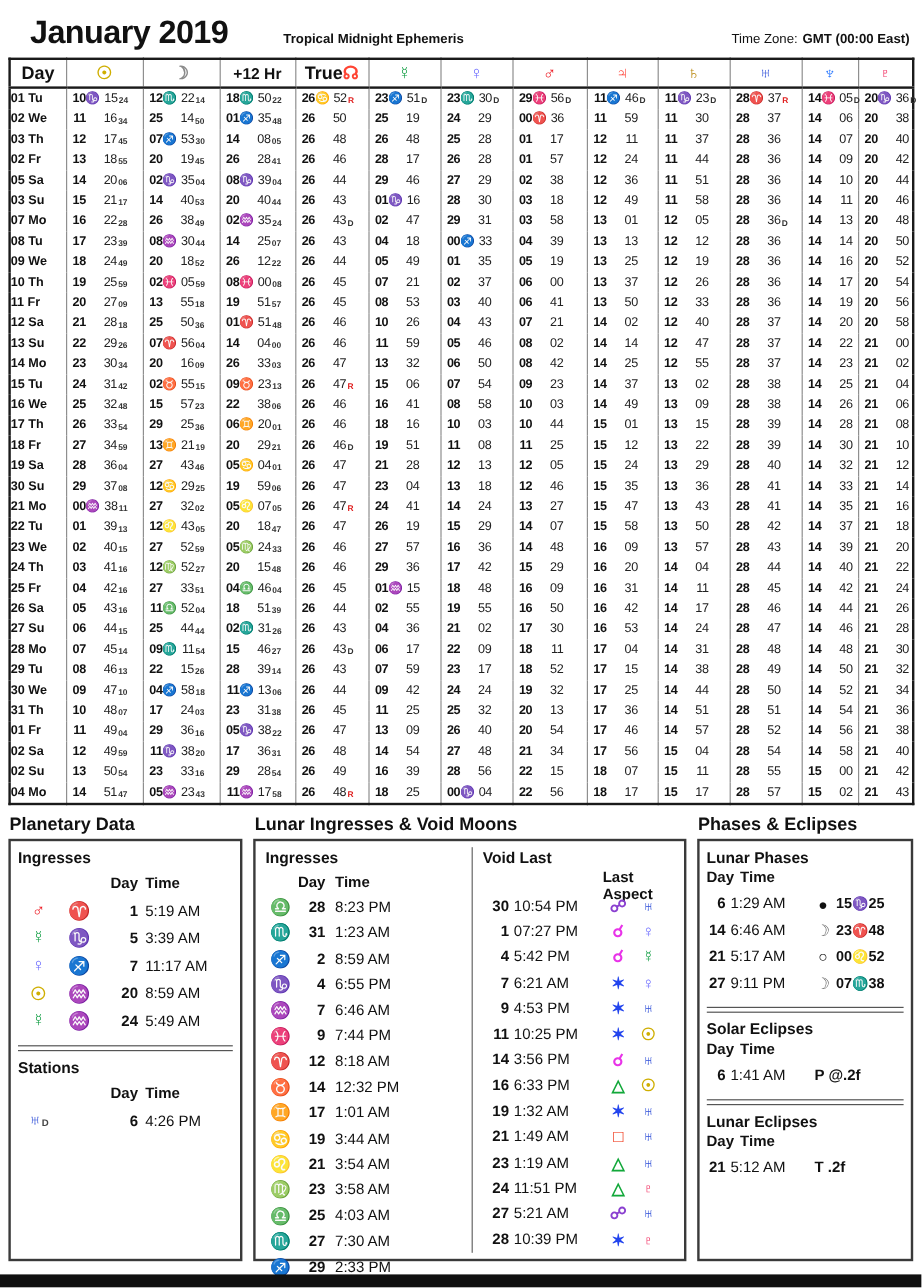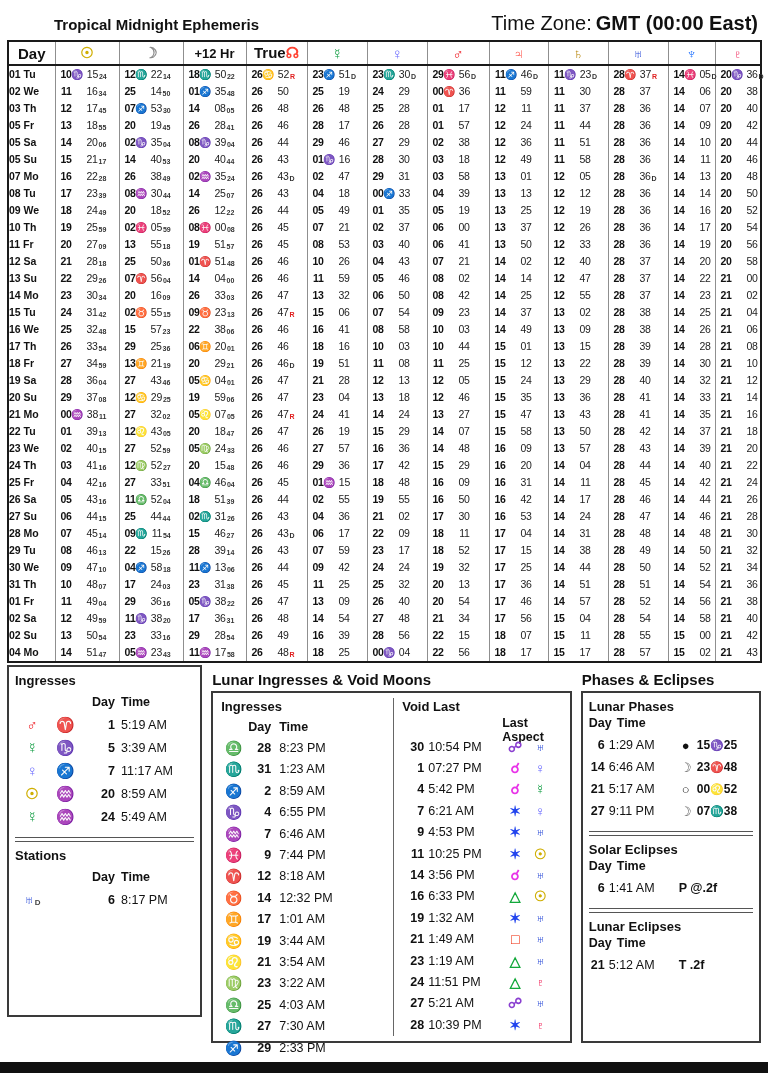--- a/index.html
+++ b/index.html
@@ -1,21 +1,21 @@
 <!DOCTYPE html>
 <html><head>
 <meta charset="utf-8">
 <style>
   html,body{margin:0;padding:0;}
   body{width:768px;height:1073px;background:#fff;font-family:"Liberation Sans",sans-serif;color:#111;position:relative;overflow:hidden;}
   
   .top{display:flex;align-items:baseline;padding:12px 10px 5px 8px;}
   .month{font-size:27px;font-weight:bold;margin:0 0 0 17px;letter-spacing:-.5px;}
-  .subtitle{font-size:15px;font-weight:bold;margin-left:46px;}
-  .tz{margin-left:auto;font-size:20px;white-space:nowrap;}
+  .subtitle{font-size:11px;font-weight:bold;margin-left:46px;}
+  .tz{margin-left:auto;font-size:11px;white-space:nowrap;}
   .tz b{margin-left:4px;}
   
   table.eph{border-collapse:collapse;margin:0 7px;width:754px;table-layout:fixed;border:2px solid #1a1a1a;}
   table.eph th{border-left:1px solid #8f8f8f;border-bottom:2px solid #1a1a1a;height:22px;font-size:15px;font-weight:bold;text-align:center;padding:0;}
   table.eph td{border-left:1px solid #8f8f8f;height:17px;padding:0;vertical-align:middle;font-size:10.5px;line-height:1;}
   table.eph th:first-child,table.eph td:first-child{border-left:none;}
   .pg{font-size:15px;font-weight:bold;}
   .day-cell{font-weight:bold;padding-left:4px;font-size:10.5px;white-space:nowrap;}
   .cell{display:flex;align-items:center;padding-left:2px;}
   .deg{font-weight:bold;min-width:14px;text-align:right;letter-spacing:-.3px;}
@@ -59,20 +59,21 @@
   .ec-row{display:grid;grid-template-columns:20px 70px auto;align-items:center;height:22px;}
   .ec-row .d{text-align:right;font-weight:bold;padding-right:4px;}
   .ec-row .n{font-weight:bold;}
   .daytime{display:grid;grid-template-columns:20px 66px;font-weight:bold;height:18px;}
   .bottom-bar{position:absolute;left:0;right:0;bottom:0;height:11px;background:#101010;}
 </style>
 </head>
 <body>
 
 <div class="top">
+  <div class="month">January 2019</div>
   <div class="subtitle">Tropical Midnight Ephemeris</div>
   <div class="tz"><span>Time Zone:</span><b>GMT  (00:00 East)</b></div>
 </div>
 
 <table class="eph">
   <colgroup>
     <col style="width:47px">
       <col style="width:64px">
       <col style="width:64px">
       <col style="width:63px">
@@ -395,21 +396,21 @@
         <td>
           <div class="cell">
             <span class="deg">20</span>
             <span class="sig"></span>
             <span class="min">40</span>
             <span class="sub"></span>
           </div>
         </td>
       </tr>
       <tr>
-        <td class="day-cell">05 Fr</td>
+        <td class="day-cell">02 Fr</td>
         <td>
           <div class="cell">
             <span class="deg">13</span>
             <span class="sig"></span>
             <span class="min">18</span>
             <span class="sub">55</span>
           </div>
         </td>
         <td>
           <div class="cell">
@@ -593,21 +594,21 @@
         <td>
           <div class="cell">
             <span class="deg">20</span>
             <span class="sig"></span>
             <span class="min">44</span>
             <span class="sub"></span>
           </div>
         </td>
       </tr>
       <tr>
-        <td class="day-cell">05 Su</td>
+        <td class="day-cell">03 Su</td>
         <td>
           <div class="cell">
             <span class="deg">15</span>
             <span class="sig"></span>
             <span class="min">21</span>
             <span class="sub">17</span>
           </div>
         </td>
         <td>
           <div class="cell">
@@ -1979,21 +1980,21 @@
         <td>
           <div class="cell">
             <span class="deg">21</span>
             <span class="sig"></span>
             <span class="min">12</span>
             <span class="sub"></span>
           </div>
         </td>
       </tr>
       <tr>
-        <td class="day-cell">20 Su</td>
+        <td class="day-cell">30 Su</td>
         <td>
           <div class="cell">
             <span class="deg">29</span>
             <span class="sig"></span>
             <span class="min">37</span>
             <span class="sub">08</span>
           </div>
         </td>
         <td>
           <div class="cell">
@@ -3568,20 +3569,21 @@
             <span class="sub"></span>
           </div>
         </td>
       </tr>
     </tbody>
 </table>
 
 <div class="panels">
 
   <div class="panel-pd">
+    <div class="ptitle">Planetary Data</div>
     <div class="pbox">
       <div class="subhead">Ingresses</div>
       <div class="pd-row colhead">
         <span></span>
           <span></span>
         <span class="d">Day</span>
         <span class="t">Time</span>
       </div>
       <div id="pd-ingresses">
           <div class="pd-row">
@@ -3621,21 +3623,21 @@
         <span></span>
           <span></span>
         <span class="d">Day</span>
         <span class="t">Time</span>
       </div>
       <div id="pd-stations">
           <div class="pd-row">
             <span class="g"><span style="color: rgb(47, 79, 216);">♅</span><span class="mark-d">D</span></span>
             <span class="g"></span>
             <span class="d">6</span>
-            <span class="t">8:17 PM</span>
+            <span class="t">4:26 PM</span>
           </div>
         </div>
     </div>
   </div>
 
   <div class="panel-li">
     <div class="ptitle">Lunar Ingresses &amp; Void Moons</div>
     <div class="pbox">
       <div class="li-wrap">
         <div class="li-col">
@@ -3697,21 +3699,21 @@
                 <span>3:44 AM</span>
               </div>
               <div class="li-row">
                 <span class="g" style="color: rgb(232, 24, 110);">♌</span>
                 <span class="d">21</span>
                 <span>3:54 AM</span>
               </div>
               <div class="li-row">
                 <span class="g" style="color: rgb(39, 48, 156);">♍</span>
                 <span class="d">23</span>
-                <span>3:22 AM</span>
+                <span>3:58 AM</span>
               </div>
               <div class="li-row">
                 <span class="g" style="color: rgb(46, 155, 255);">♎</span>
                 <span class="d">25</span>
                 <span>4:03 AM</span>
               </div>
               <div class="li-row">
                 <span class="g" style="color: rgb(138, 95, 212);">♏</span>
                 <span class="d">27</span>
                 <span>7:30 AM</span>

